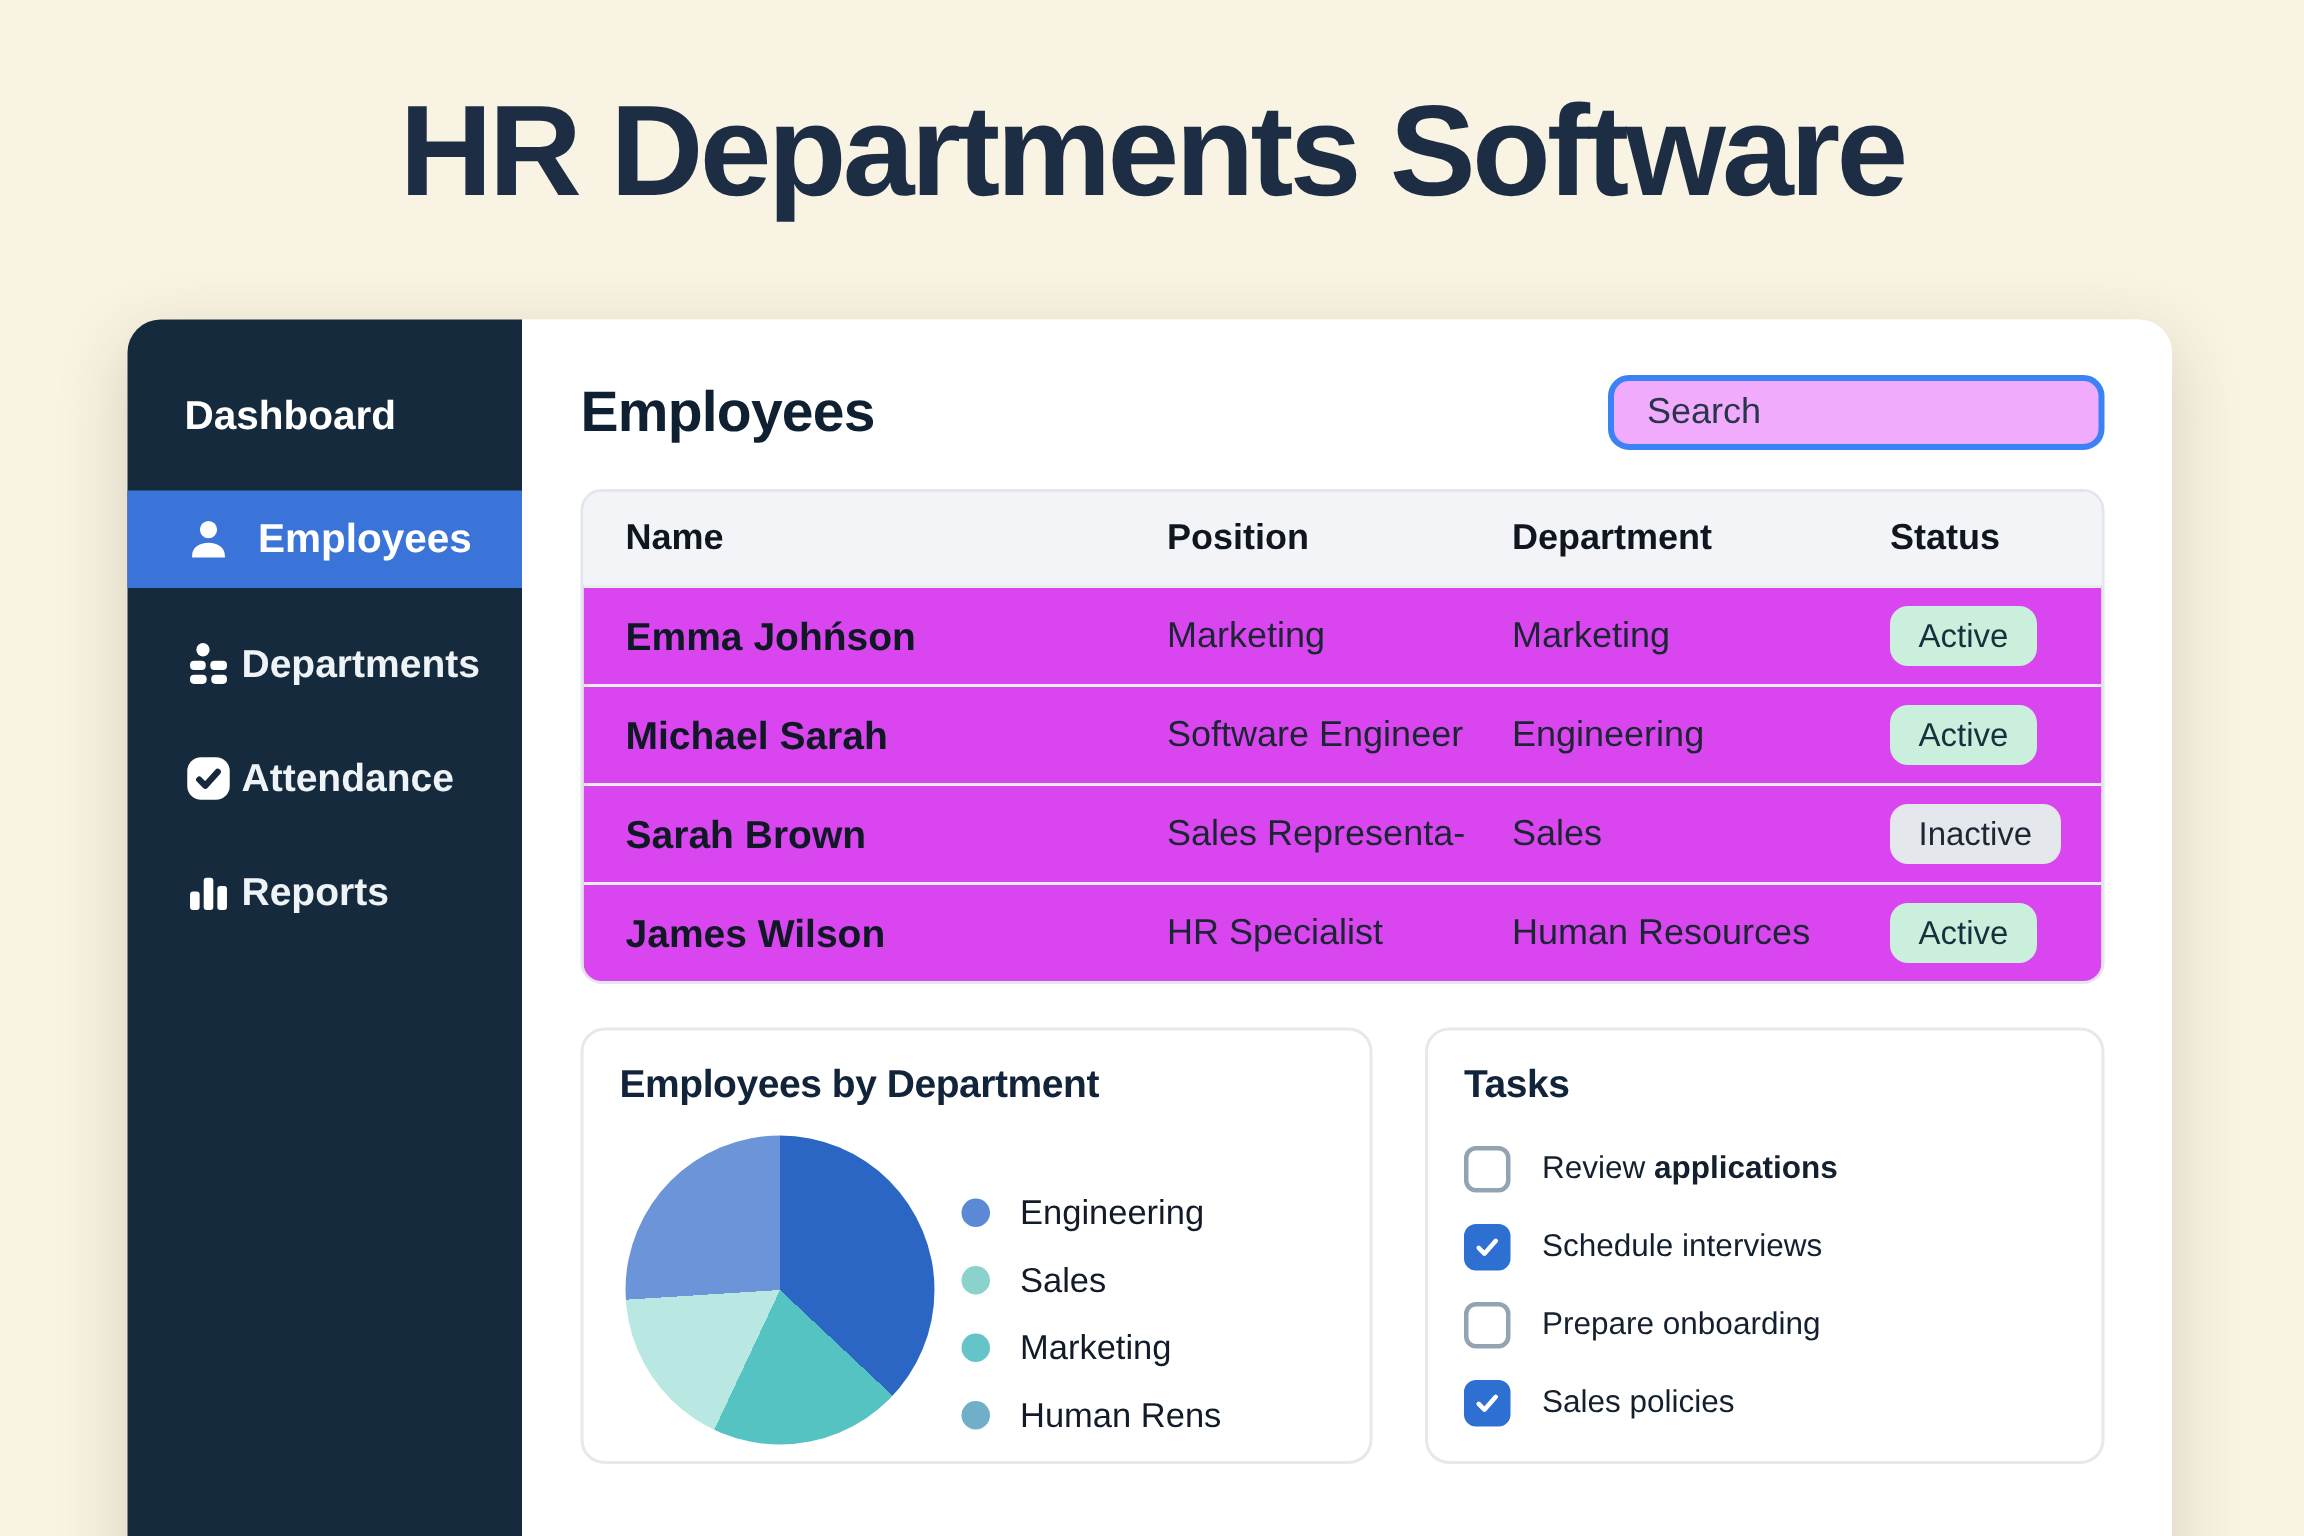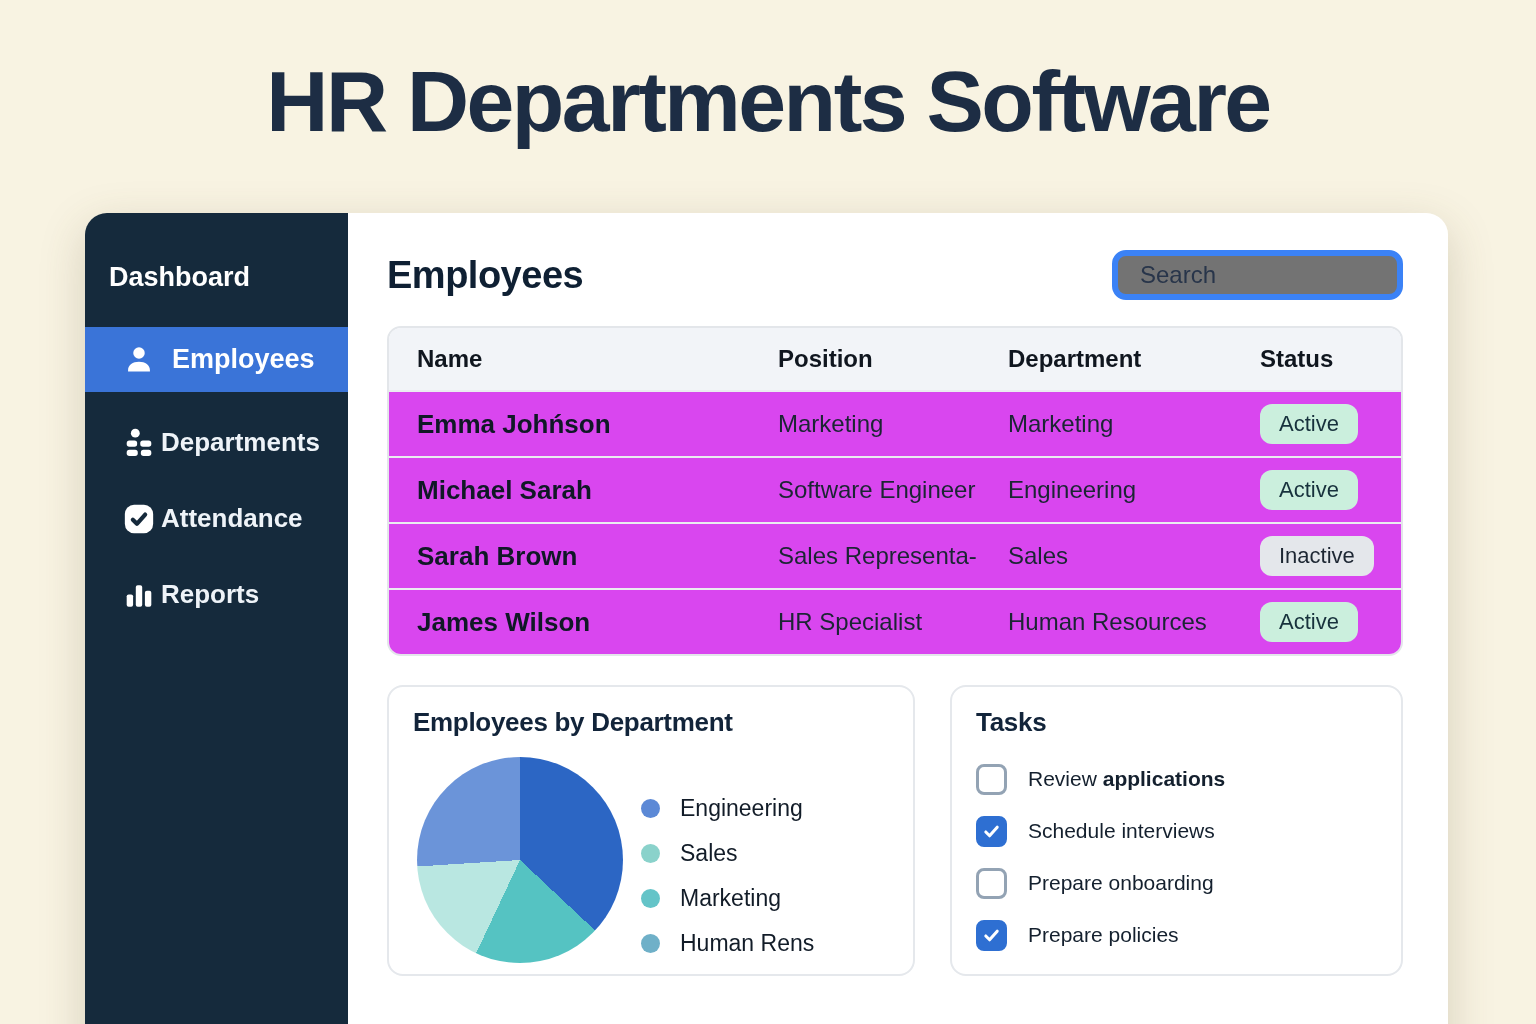--- a/index.html
+++ b/index.html
@@ -26,21 +26,21 @@
   
   .sidebar {
     width:263px; background:#152a3c;
     border-radius:22px 0 0 0;
     padding-top:48px;
     display:flex; flex-direction:column;
     flex-shrink:0;
   }
   .sidebar-header {
     color:#ffffff; font-size:27px; font-weight:700;
-    padding-left:24px; line-height:32px;
+    padding-left:38px; line-height:32px;
     margin-bottom:34px;
   }
   .nav-item-active {
     height:65px; background:#3a74d8;
     display:flex; align-items:center; gap:17px;
     padding-left:38px;
     color:#ffffff; font-size:27px; font-weight:700;
     cursor:pointer;
   }
   .nav-list { margin-top:23px; }
@@ -57,25 +57,25 @@
     flex:1; background:#ffffff;
     border-radius:0 22px 0 0;
     padding:37px 45px 0 39px;
   }
   .main-header {
     display:flex; justify-content:space-between; align-items:center;
     margin-bottom:26px;
   }
   .main-heading { font-size:38px; font-weight:800; color:#0f2033; letter-spacing:-0.5px; }
   .search-input {
-    width:291px; height:50px;
-    border:6px solid #3b82f6; border-radius:14px;
+    width:331px; height:50px;
+    border:4px solid #3b82f6; border-radius:14px;
     padding:0 22px; font-size:24px; color:#1b2940;
     font-family:"Liberation Sans", sans-serif;
-    outline:none; background:#737373;
+    outline:none; background:#f0abfc;
   }
   .search-input::placeholder { color:#28354a; opacity:1; }
   
   .table-card {
     border:2px solid #e3e6ea; border-radius:14px;
     overflow:hidden;
   }
   .t-row {
     display:grid;
     grid-template-columns:361px 230px 252px 1fr;
@@ -265,20 +265,20 @@
               
             </span>
             <span class="task-label"><span>Prepare onboarding</span><span class="bold"></span></span>
           </div>
           <div class="task-row">
             <span class="checkbox checked">
               <svg viewBox="0 0 20 20">
                   <path d="M4 10.5l4 4 8-9" stroke="#ffffff" stroke-width="3.2" fill="none" stroke-linecap="round" stroke-linejoin="round"></path>
                 </svg>
             </span>
-            <span class="task-label"><span>Prepare policies</span><span class="bold"></span></span>
+            <span class="task-label"><span>Sales policies</span><span class="bold"></span></span>
           </div>
         </div>
       </div>
 
     </div>
   </main>
 </div>
 
 </body></html>

